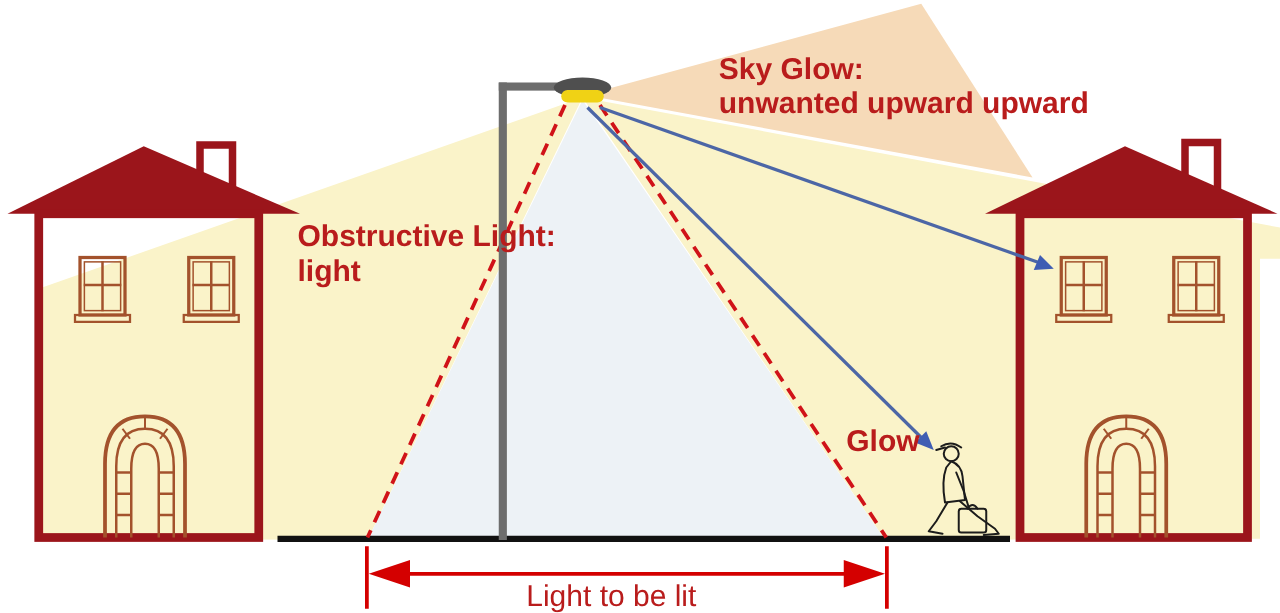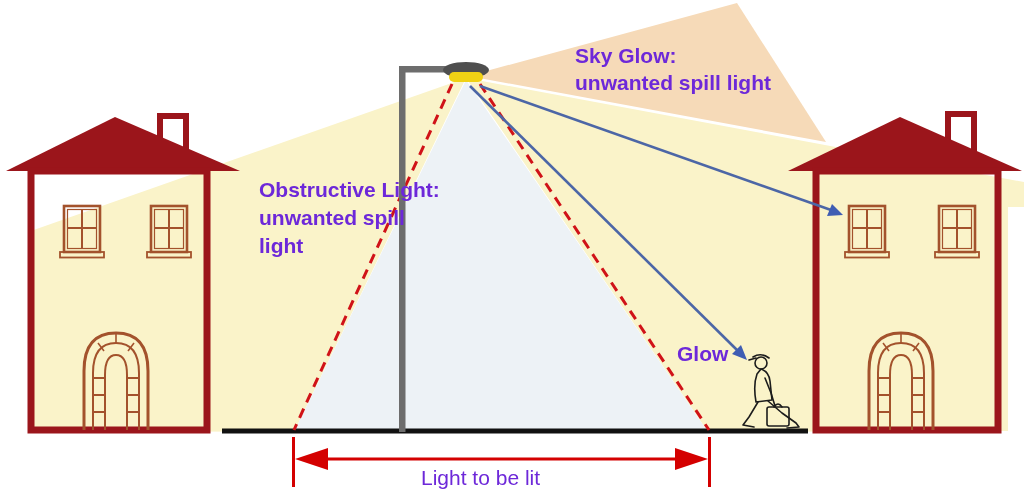--- a/index.html
+++ b/index.html
@@ -3,24 +3,24 @@
 <meta charset="utf-8">
 <style>
   * { margin:0; padding:0; box-sizing:border-box; }
   body { background:#ffffff; font-family:"Liberation Sans", sans-serif; }
   .stage {
     position:relative; width:1024px; height:490px;
     background:#ffffff; overflow:hidden;
   }
   .stage svg { position:absolute; left:0; top:0; }
   .lbl {
-    position:absolute; color:#6d28d9; font-weight:600;
-    font-size:21px; line-height:27px; white-space:nowrap;
+    position:absolute; color:#b91c1c; font-weight:600;
+    font-size:24px; line-height:27px; white-space:nowrap;
   }
-  .lbl-obstructive { line-height:28px;margin-left:21px; }
+  .lbl-obstructive { line-height:28px; }
   .lbl-area { font-weight:500; }
 </style>
 </head>
 <body>
 
 <div class="stage">
 
   <svg width="1024" height="490" viewBox="0 0 1024 490">
     <defs>
 
@@ -110,26 +110,25 @@
       <line x1="293.5" y1="437" x2="293.5" y2="487" stroke-width="3"></line>
       <line x1="709.5" y1="437" x2="709.5" y2="487" stroke-width="3"></line>
       <line x1="308" y1="459" x2="695" y2="459" stroke-width="3"></line>
       <polygon points="295,459 328,448 328,470" stroke="none"></polygon>
       <polygon points="708,459 675,448 675,470" stroke="none"></polygon>
     </g>
   </svg>
 
   <div class="lbl" style="left:575px; top:42px;">
     <div>Sky Glow:</div>
-    <div>unwanted spill light</div>
+    <div>unwanted upward upward</div>
   </div>
 
   <div class="lbl lbl-obstructive" style="left:238px; top:176px;">
     <div>Obstructive Light:</div>
-    <div>unwanted spill</div>
     <div>light</div>
   </div>
 
 
   <div class="lbl" style="left:677px; top:340px;">Glow</div>
 
   <div class="lbl lbl-area" style="left:421px; top:464px;">Light to be lit</div>
 
 </div>
 

